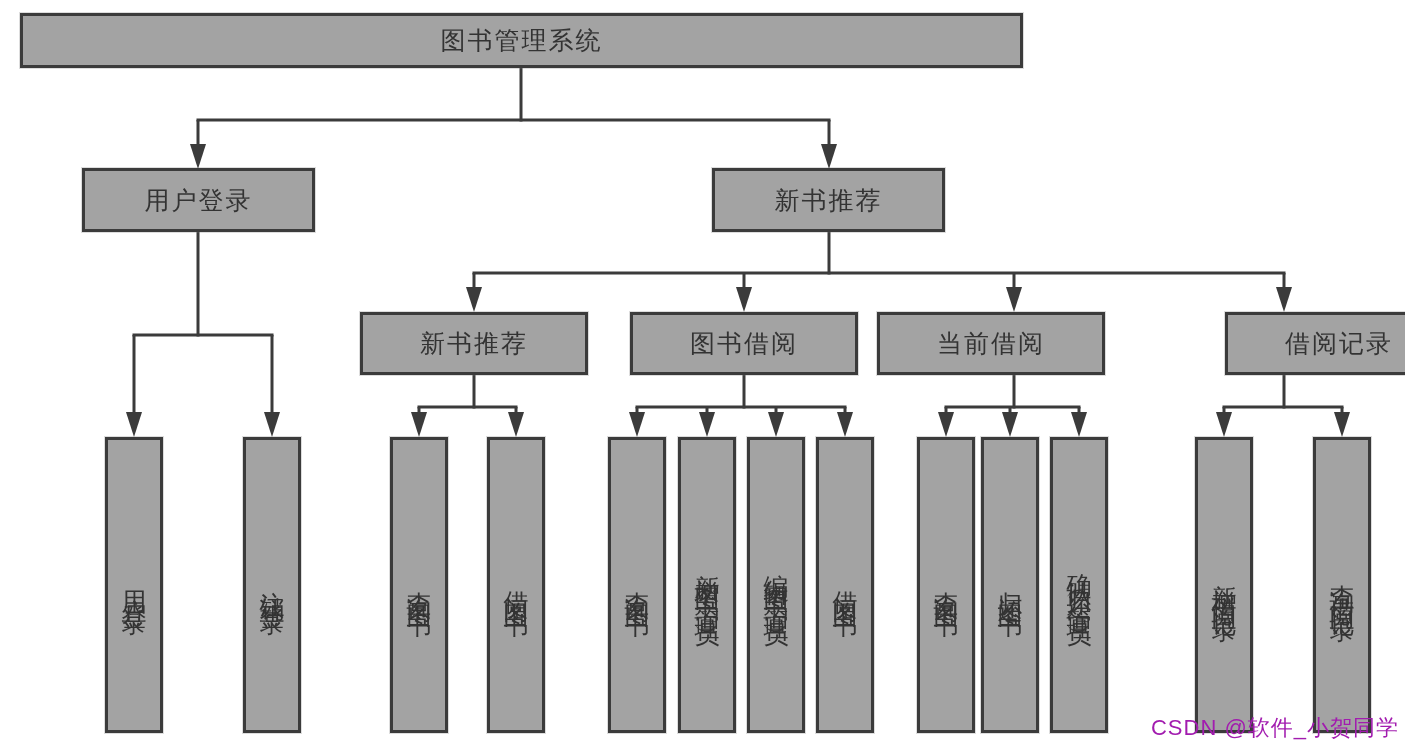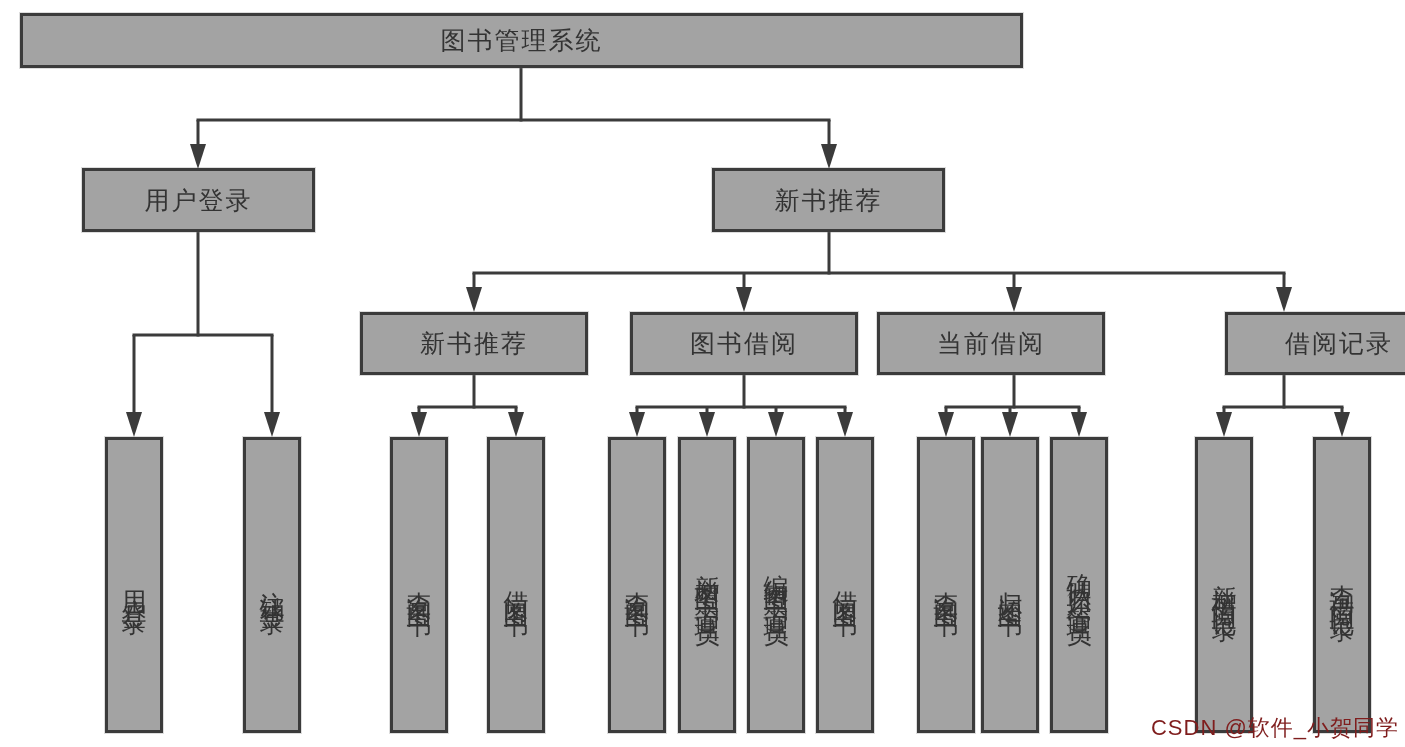--- a/index.html
+++ b/index.html
@@ -74,21 +74,21 @@
     z-index: 1;
     pointer-events: none;
   }
   svg.connectors line { stroke: #3b3b3b; stroke-width: 3; }
   svg.connectors polygon { fill: #3b3b3b; }
   .watermark {
     position: absolute;
     right: 6px;
     bottom: 4px;
     font-size: 22px;
-    color: #7f1d1d;
+    color: #a21caf;
     letter-spacing: 1px;
     z-index: 3;
     white-space: nowrap;
   }
 </style>
 </head>
 <body>
 
 <div class="stage">
 

